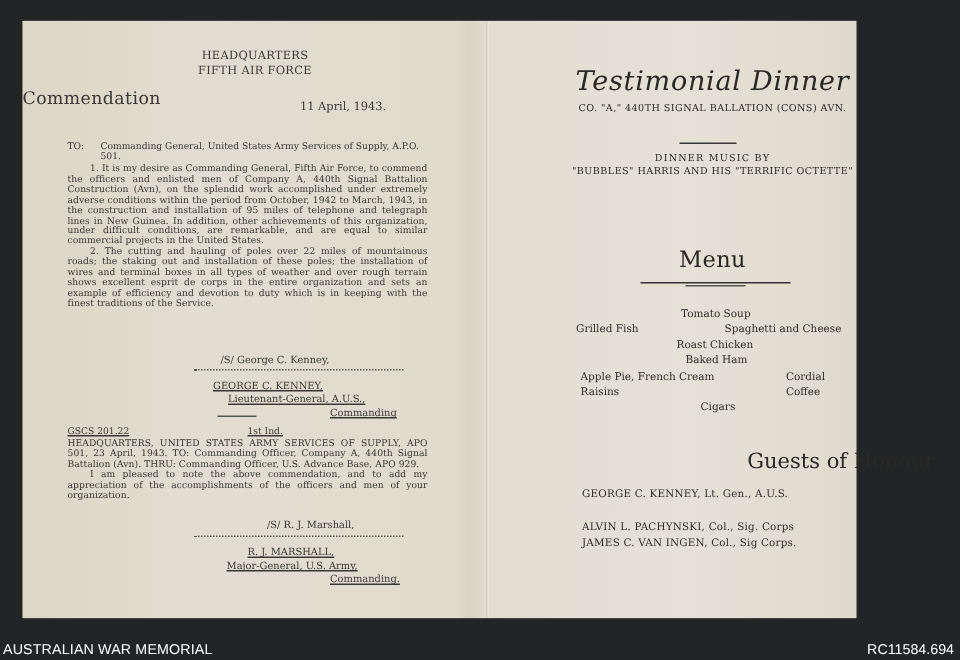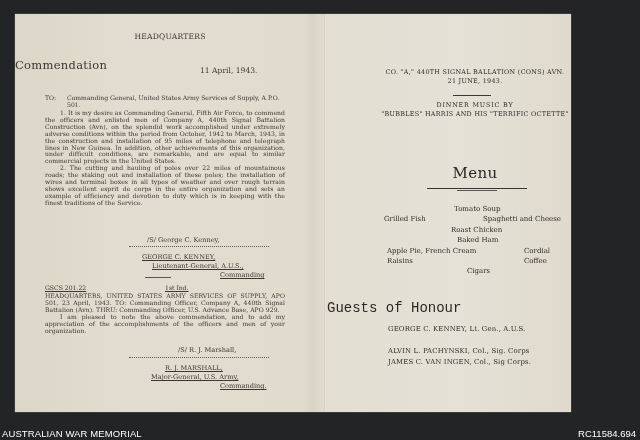--- a/index.html
+++ b/index.html
@@ -49,33 +49,34 @@
   }
   .sub1 { position: absolute; left: 0; top: 54px; width: 296px; text-align: center; font-size: 6.4px; letter-spacing: 0.3px; }
   .sub2 { position: absolute; left: 0; top: 63px; width: 296px; text-align: center; font-size: 6.4px; letter-spacing: 0.3px; }
   .mid-rule { position: absolute; left: 126px; top: 81px; width: 38px; height: 1px; background: #3a3834; }
   .music1 { position: absolute; left: 0; top: 87px; width: 296px; text-align: center; font-size: 6.4px; letter-spacing: 0.8px; }
   .music2 { position: absolute; left: 0; top: 96px; width: 296px; text-align: center; font-size: 6.4px; letter-spacing: 0.3px; }
   .menu-title { position: absolute; left: 0; top: 150px; width: 296px; text-align: center; font-size: 15px; letter-spacing: 0.3px; color: #2a2824; }
   .menu-rule1 { position: absolute; left: 100px; top: 174px; width: 100px; height: 1px; background: #333; }
   .menu-rule2 { position: absolute; left: 130px; top: 176px; width: 40px; height: 1px; background: #555; }
   .menu-item { position: absolute; font-size: 7px; white-space: nowrap; }
-  .guests-title { position: absolute; left: 0; top: 286px; width: 296px; text-align: left; font-size: 14px; color: #2a2824; font-family: Liberation Mono, monospace; }
+  .guests-title { position: absolute; left: 0; top: 286px; width: 296px; text-align: right; font-size: 14px; color: #2a2824; }
   .guest { position: absolute; left: 61px; font-size: 6.9px; white-space: nowrap; letter-spacing: 0.15px; }
   .footer-left { position: absolute; left: 2px; top: 428px; font-family: "Liberation Sans", sans-serif; font-size: 9.5px; color: #ffffff; letter-spacing: 0.1px; }
   .footer-right { position: absolute; right: 4px; top: 428px; font-family: "Liberation Sans", sans-serif; font-size: 9.5px; color: #ffffff; }
 </style>
 </head>
 <body>
 
 <div class="paper">
   <div class="fold"></div>
 
   <div class="left-page">
     <div class="hq" style="top:18px">HEADQUARTERS</div>
+    <div class="hq" style="top:28px">FIFTH AIR FORCE</div>
     <div class="date-l">11 April, 1943.</div>
     <div class="commend-title">Commendation</div>
 
     <div class="to-row">
       <span class="lbl">TO:</span>
       <span class="txt">Commanding General, United States Army Services of Supply, A.P.O. 501.</span>
     </div>
 
     <div class="body-text para" style="top:96px">
       <p>1. It is my desire as Commanding General, Fifth Air Force, to commend the officers and enlisted men of Company A, 440th Signal Battalion Construction (Avn), on the splendid work accomplished under extremely adverse conditions within the period from October, 1942 to March, 1943, in the construction and installation of 95 miles of telephone and telegraph lines in New Guinea. In addition, other achievements of this organization, under difficult conditions, are remarkable, and are equal to similar commercial projects in the United States.</p>
@@ -98,22 +99,22 @@
     </div>
 
     <div class="sig-line" style="left:163px; top:332px">/S/ R. J. Marshall,</div>
     <div class="dotted" style="left:114px; top:343px; width:140px"></div>
     <div class="name-block" style="left:150px; top:350px">R. J. MARSHALL,</div>
     <div class="name-block" style="left:136px; top:359px">Major-General, U.S. Army,</div>
     <div class="name-block" style="left:205px; top:368px">Commanding.</div>
   </div>
 
   <div class="right-page">
+    <div class="title-right">Testimonial Dinner</div>
     <div class="sub1">CO. "A," 440TH SIGNAL BALLATION (CONS) AVN.</div>
-    <div class="sub2">21 JUNE, 1943.</div>
     <div class="mid-rule"></div>
     <div class="music1">DINNER MUSIC BY</div>
     <div class="music2">"BUBBLES" HARRIS AND HIS "TERRIFIC OCTETTE"</div>
 
     <div class="menu-title">Menu</div>
     <div class="menu-rule1"></div>
     <div class="menu-rule2"></div>
 
     <div class="menu-item" style="left:127px; top:191px">Tomato Soup</div>
     <div class="menu-item" style="left:57px; top:201px">Grilled Fish</div>

